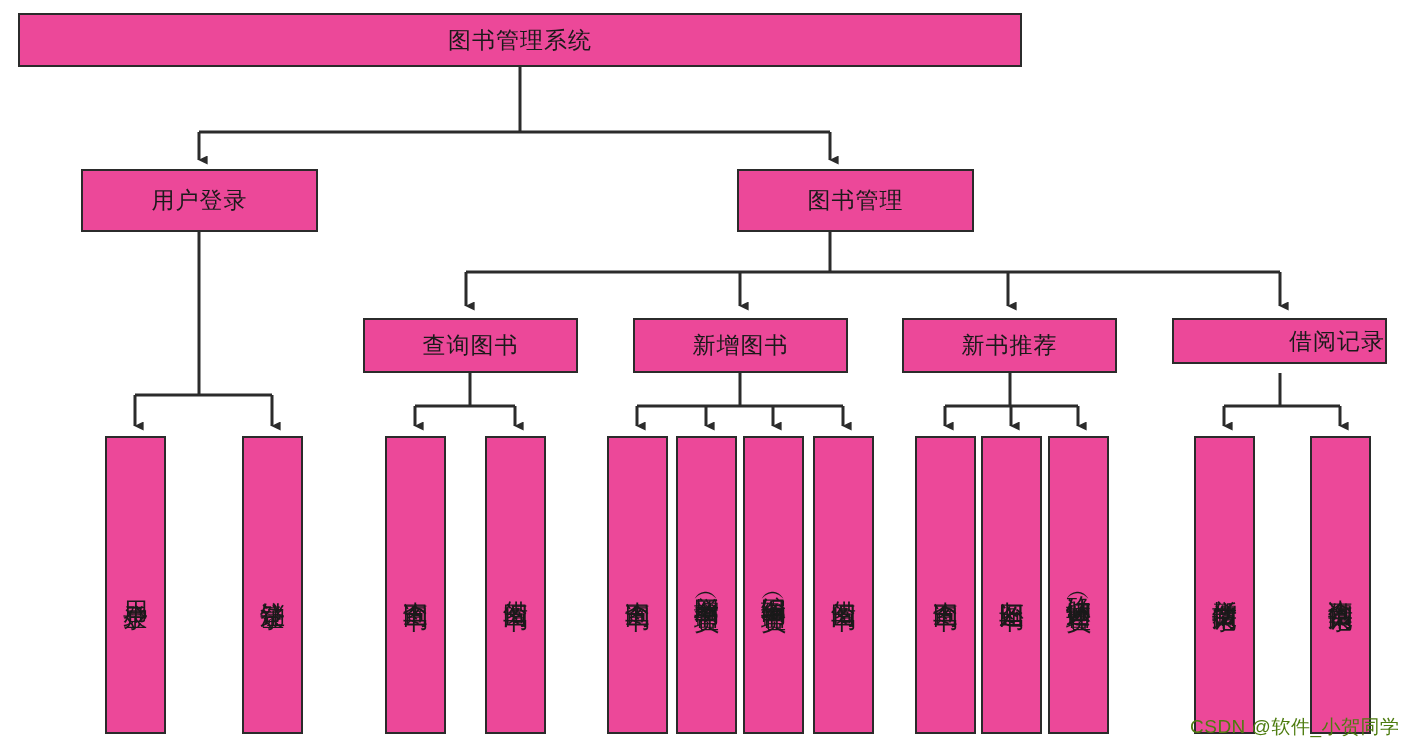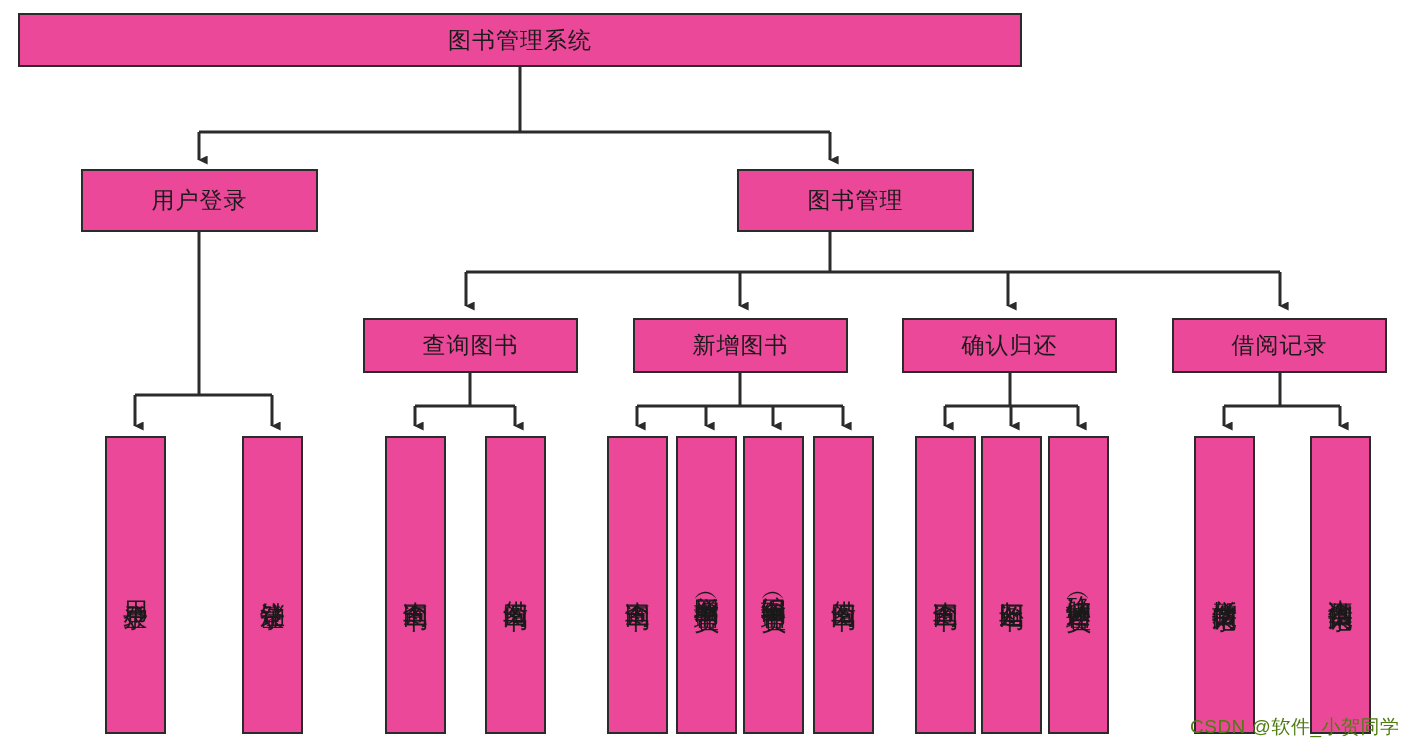--- a/index.html
+++ b/index.html
@@ -146,24 +146,24 @@
 
   <div class="node horiz" style="left:363px; top:318px; width:215px; height:55px;">
     <span class="node-label">查询图书</span>
   </div>
 
   <div class="node horiz" style="left:633px; top:318px; width:215px; height:55px;">
     <span class="node-label">新增图书</span>
   </div>
 
   <div class="node horiz" style="left:902px; top:318px; width:215px; height:55px;">
-    <span class="node-label">确认归还</span>
-  </div>
-
-  <div class="node horiz" style="left:1172px; top:318px; width:215px; height:55px;">
+    <span class="node-label">新书推荐</span>
+  </div>
+
+  <div class="node horiz" style="left:1172px; top:318px; width:215px; height:46px;justify-content:flex-end;">
     <span class="node-label">借阅记录</span>
   </div>
 
   <div class="node vert" style="left:105px; top:436px; width:61px; height:298px;">
     <span class="node-label">用户登录</span>
   </div>
 
   <div class="node vert" style="left:242px; top:436px; width:61px; height:298px;">
     <span class="node-label">注销登录</span>
   </div>

